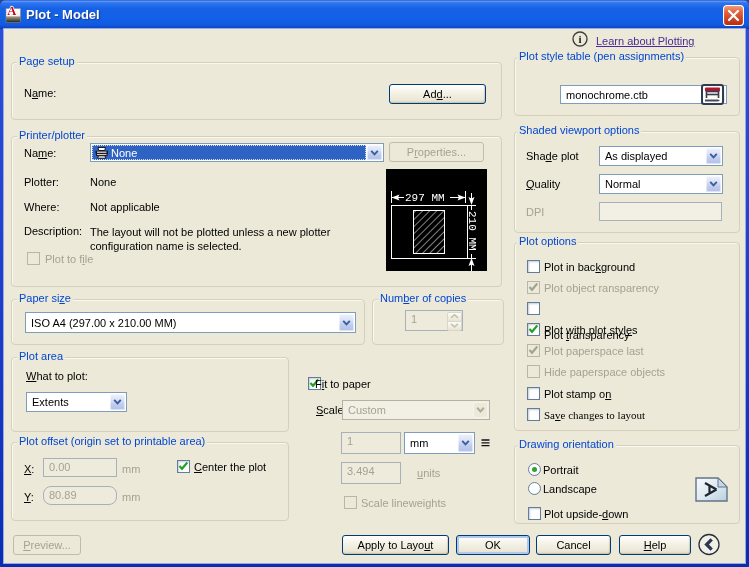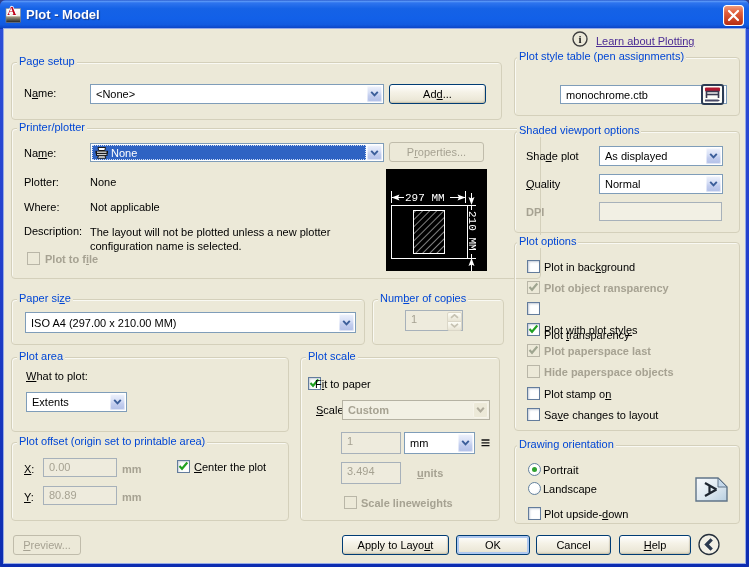--- a/index.html
+++ b/index.html
@@ -3,21 +3,21 @@
 <style>
 html,body{margin:0;padding:0;background:#2e4290;}
 #win{position:relative;width:749px;height:567px;font-family:"Liberation Sans",sans-serif;font-size:11px;
 background:linear-gradient(180deg,#2e50d8,#2340cc 45%,#0c2cb0);border-radius:6px 6px 2px 2px;overflow:hidden;}
 #tb{position:absolute;left:0;top:0;width:749px;height:29px;
 background:linear-gradient(180deg,#2050c8 0%,#5e9bf8 4%,#2e74ee 10%,#1562e6 30%,#1260e8 65%,#115ae0 85%,#0c46c8 96%,#0837b4 100%);}
 #client{position:absolute;left:4px;top:29px;width:741px;height:534px;background:#ece9d8;box-shadow:0 0 0 1px #96aae6;}
 .grp{position:absolute;border:1px solid #d4d0bb;border-radius:4px;box-shadow:inset 1px 1px 0 rgba(255,255,255,.7);}
 .gt{position:absolute;top:-8px;left:5px;background:#ece9d8;padding:0 2px;color:#0046d5;white-space:nowrap;line-height:13px;}
 .lbl{position:absolute;color:#000;white-space:nowrap;line-height:13px;}
-.dis{color:#a6a292;font-weight:bold;}
+.dis{color:#a6a292;}
 .link{position:absolute;color:#4b2b94;text-decoration:underline;white-space:nowrap;line-height:13px;}
 .tbd{position:absolute;background:#eeebdd;border:1px solid #a7b1ba;color:#a6a292;line-height:17px;padding-left:5px;}
 .cbx{position:absolute;background:#fff;border:1px solid #7f9db9;}
 .arw{position:absolute;right:1px;top:1px;bottom:1px;width:15px;border-radius:2px;
 background:linear-gradient(180deg,#eef2fc 0%,#d8e0f6 40%,#c2cdee 62%,#b2c0e8 100%);
 box-shadow:inset 0 0 0 1px rgba(255,255,255,.55);display:flex;align-items:center;justify-content:center;}
 .arwd{position:absolute;right:1px;top:1px;bottom:1px;width:15px;border-radius:2px;background:#ece9d8;
 box-shadow:inset 0 0 0 1px #f6f4ea;display:flex;align-items:center;justify-content:center;}
 .ctext{position:absolute;left:5px;top:0;bottom:0;display:flex;align-items:center;}
 .btn{position:absolute;border:1px solid #003c74;border-radius:3px;color:#000;text-align:center;
@@ -64,60 +64,49 @@
 
 <svg width="17" height="17" style="left:572px;top:31px">
  <circle cx="8" cy="8" r="7" fill="none" stroke="#404040" stroke-width="1.4"></circle>
  <text x="8" y="12" font-family="Liberation Serif,serif" font-size="11" font-weight="bold" fill="#202020" text-anchor="middle">i</text>
 </svg>
 <div class="link" style="left:596px;top:35px;">Learn about Plotting</div>
 
 <div class="grp" style="left:11px;top:62px;width:489px;height:56px;">
       <span class="gt">Page setup</span>
     </div>
-<div class="grp" style="left:11px;top:128px;width:489px;height:149px;padding-left:39px;">
+<div class="grp" style="left:11px;top:136px;width:489px;height:149px;">
       <span class="gt">Printer/plotter</span>
     </div>
 <div class="grp" style="left:11px;top:299px;width:352px;height:44px;">
       <span class="gt">Paper si<u>z</u>e</span>
     </div>
 <div class="grp" style="left:372px;top:299px;width:130px;height:44px;">
       <span class="gt">Num<u>b</u>er of copies</span>
     </div>
 <div class="grp" style="left:11px;top:357px;width:276px;height:73px;">
       <span class="gt">Plot area</span>
     </div>
-<div class="grp" style="left:300px;top:357px;width:198px;height:162px;">
-      <span class="gt">Plot scale</span>
-    </div>
 <div class="grp" style="left:11px;top:442px;width:276px;height:77px;">
       <span class="gt">Plot offset (origin set to printable area)</span>
     </div>
 <div class="grp" style="left:514px;top:57px;width:224px;height:57px;">
       <span class="gt" style="left:2px;">Plot style table (pen assignments)</span>
     </div>
 <div class="grp" style="left:514px;top:131px;width:224px;height:100px;">
       <span class="gt" style="left:2px;">Shaded viewport options</span>
     </div>
 <div class="grp" style="left:514px;top:242px;width:224px;height:187px;">
       <span class="gt" style="left:2px;">Plot options</span>
     </div>
 <div class="grp" style="left:514px;top:445px;width:224px;height:77px;">
       <span class="gt" style="left:2px;">Drawing orientation</span>
     </div>
 
 <div class="lbl" style="left:24px;top:87px;">N<u>a</u>me:</div>
-<div class="cbx" style="left:90px;top:84px;width:292px;height:18px;">
-  <div class="ctext">&lt;None&gt;</div>
-  <div class="arw">
-        <svg width="9" height="6" style="position:static">
-          <path d="M1.2 0.8 L4.5 4.4 L7.8 0.8" fill="none" stroke="#3b5e9a" stroke-width="1.9"></path>
-        </svg>
-      </div>
-</div>
 <div class="btn" style="left:389px;top:84px;width:95px;height:18px;">Ad<u>d</u>...</div>
 
 <div class="lbl" style="left:24px;top:147px;">Na<u>m</u>e:</div>
 <div class="cbx" style="left:90px;top:143px;width:292px;height:17px;">
   <div style="position:absolute;left:1px;top:1px;right:17px;bottom:1px;background:#2f63c3;outline:1px dotted #cfdcf3;outline-offset:-1px;"></div>
   <svg width="14" height="12" style="left:4px;top:3px">
     <path d="M3 0.5 h7.5 l-0.7 3 h-6.1 z" fill="#fff" stroke="#1a1a1a" stroke-width="1"></path>
     <rect x="0.5" y="3.8" width="12.5" height="2.8" fill="#141414"></rect>
     <rect x="2" y="4.6" width="9.5" height="1.1" fill="#fff"></rect>
     <rect x="1.5" y="6.6" width="10.5" height="1.8" fill="#fff" stroke="#141414" stroke-width="1"></rect>
@@ -229,21 +218,21 @@
 
 <div class="lbl" style="left:24px;top:463px;"><u>X</u>:</div>
 <div class="tbd" style="left:43px;top:458px;width:67px;height:17px;">0.00</div>
 <div class="lbl dis" style="left:122px;top:463px;">mm</div>
 <div class="ck" style="left:177px;top:460px;"></div>
 <svg width="11" height="11" style="left:178px;top:461px">
       <path d="M1.5 5 L4 7.8 L9.3 1.5" fill="none" stroke="#21a121" stroke-width="2.1"></path>
     </svg>
 <div class="lbl" style="left:194px;top:461px;"><u>C</u>enter the plot</div>
 <div class="lbl" style="left:24px;top:491px;"><u>Y</u>:</div>
-<div class="tbd" style="left:43px;top:486px;width:67px;height:17px;">80.89</div>
+<div class="tbd" style="left:43px;top:486px;width:67px;height:17px;border-radius:8px;">80.89</div>
 <div class="lbl dis" style="left:122px;top:491px;">mm</div>
 
 <div class="cbx" style="left:560px;top:85px;width:165px;height:17px;">
   <div class="ctext">monochrome.ctb</div>
   <div class="arw">
         <svg width="9" height="6" style="position:static">
           <path d="M1.2 0.8 L4.5 4.4 L7.8 0.8" fill="none" stroke="#3b5e9a" stroke-width="1.9"></path>
         </svg>
       </div>
 </div>
@@ -293,21 +282,21 @@
 <div class="ckd" style="left:527px;top:344px;"></div>
 <svg width="11" height="11" style="left:528px;top:345px">
       <path d="M1.5 5 L4 7.8 L9.3 1.5" fill="none" stroke="#9fa590" stroke-width="2.1"></path>
     </svg>
 <div class="lbl dis" style="left:544px;top:345px;">Plot paperspace last</div>
 <div class="ckd" style="left:527px;top:365px;"></div>
 <div class="lbl dis" style="left:544px;top:366px;">Hide paperspace objects</div>
 <div class="ck" style="left:527px;top:387px;"></div>
 <div class="lbl" style="left:544px;top:388px;">Plot stamp o<u>n</u></div>
 <div class="ck" style="left:527px;top:408px;"></div>
-<div class="lbl" style="left:544px;top:409px;">Sa<u>v</u>e changes to layout</div>
+<div class="lbl" style="left:544px;top:409px;font-family:Liberation Serif, serif;">Sa<u>v</u>e changes to layout</div>
 
 <div class="rd" style="left:528px;top:463px;"></div>
 <div style="position:absolute;left:532px;top:467px;width:5px;height:5px;border-radius:50%;background:#2fa12f;"></div>
 <div class="lbl" style="left:543px;top:464px;">Portrait</div>
 <div class="rd" style="left:528px;top:482px;"></div>
 <div class="lbl" style="left:543px;top:483px;">Landscape</div>
 <div class="ck" style="left:528px;top:507px;"></div>
 <div class="lbl" style="left:544px;top:508px;">Plot upside-<u>d</u>own</div>
 <svg width="34" height="27" style="left:695px;top:477px">
  <defs>

